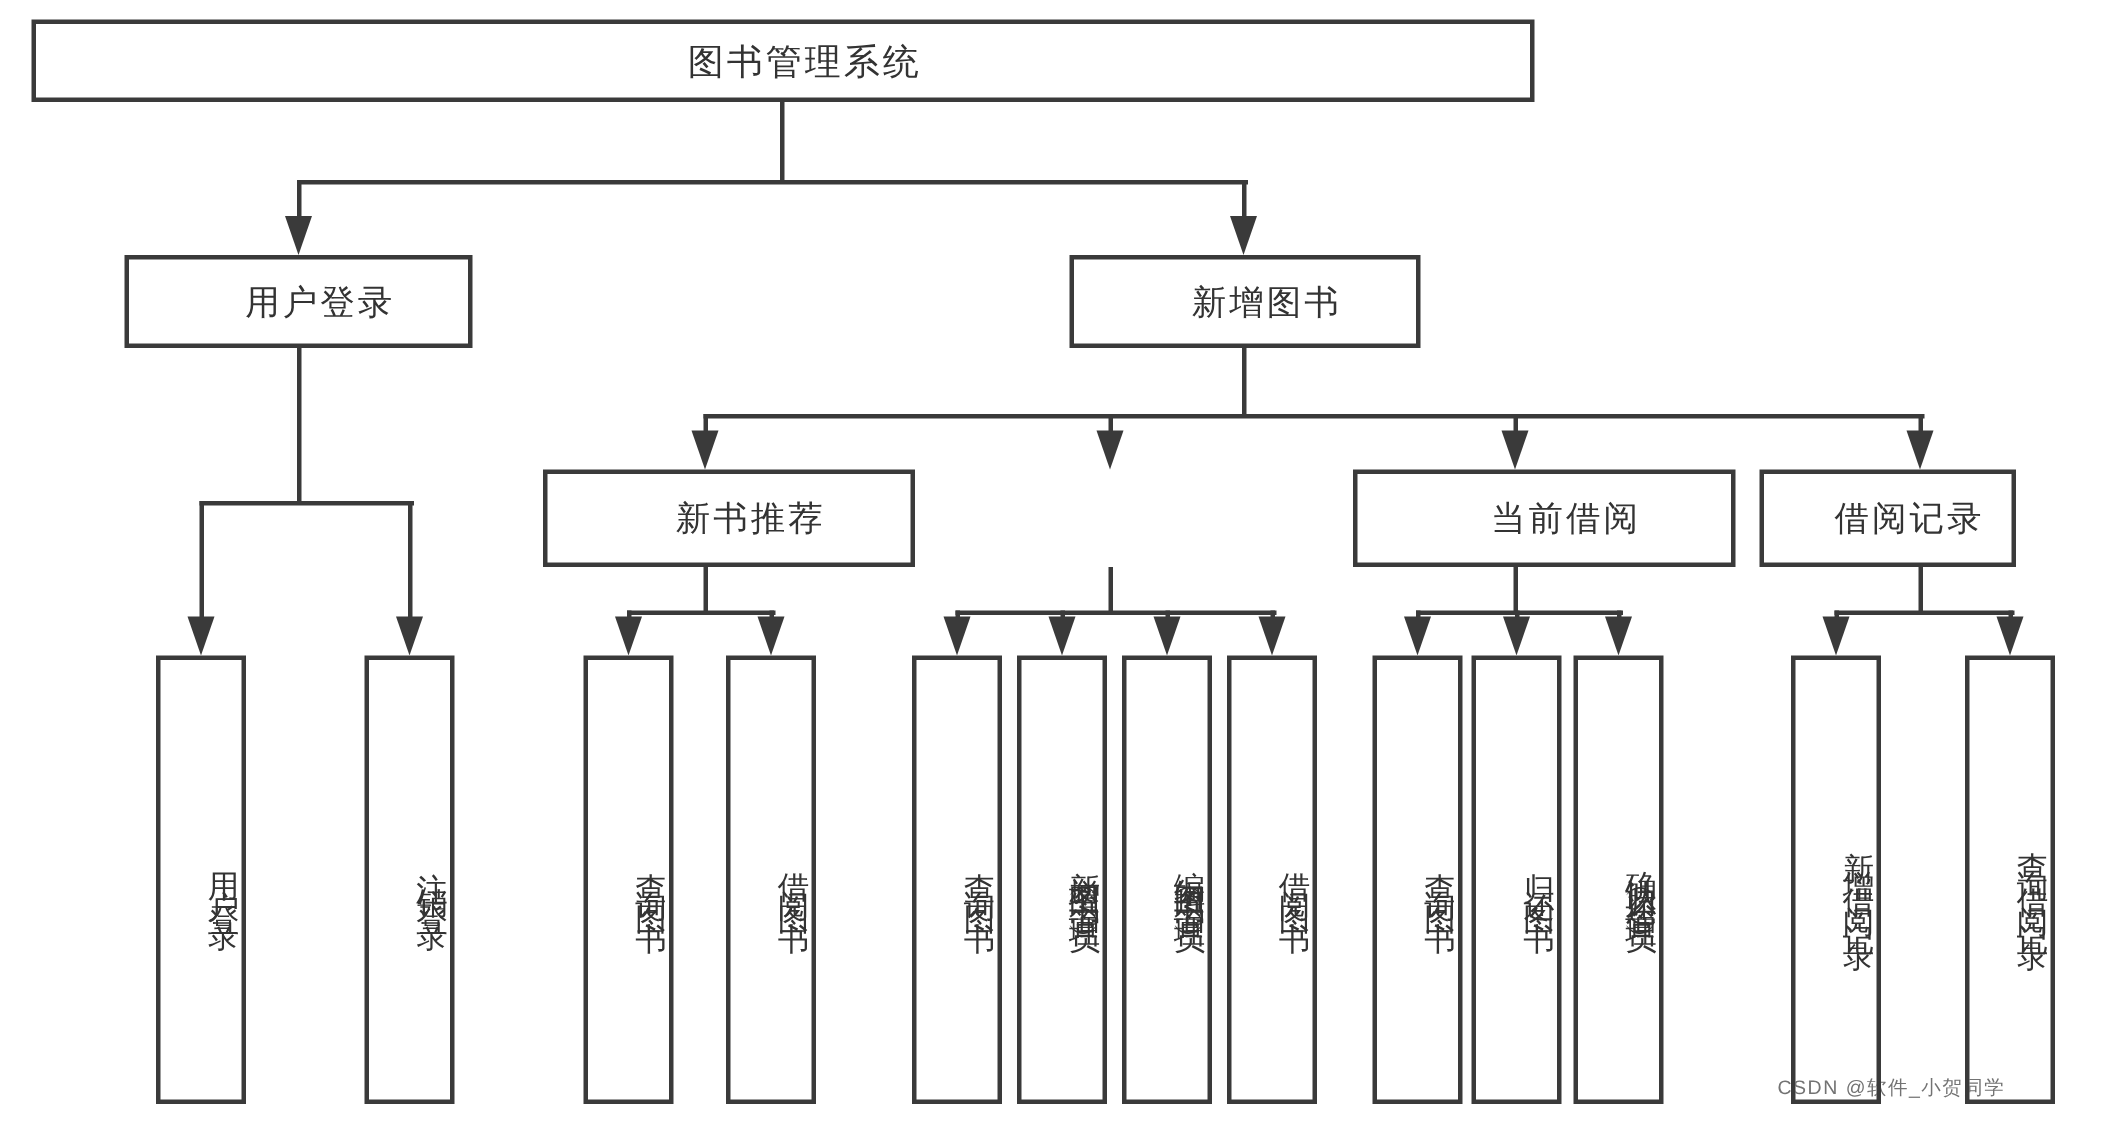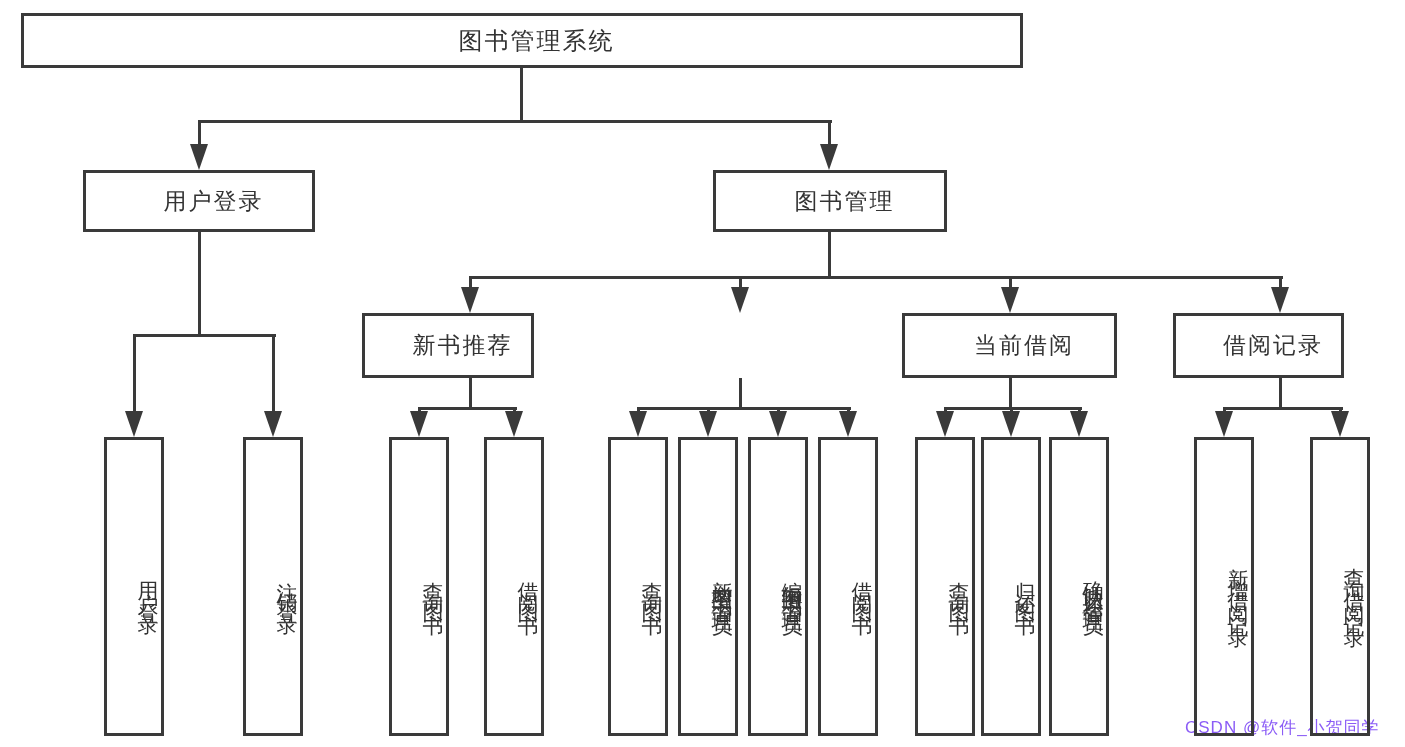--- a/index.html
+++ b/index.html
@@ -40,23 +40,23 @@
     position: absolute;
     width: 0; height: 0;
     border-left: 9px solid transparent;
     border-right: 9px solid transparent;
     border-top: 26px solid #3a3a3a;
   }
   .watermark {
     position: absolute;
     left: 1185px;
     top: 716px;
-    font-size: 17px;
+    font-size: 13px;
     letter-spacing: 1px;
-    color: #8b5cf6;
+    color: #737373;
     mix-blend-mode: darken;
     white-space: nowrap;
     z-index: 10;
   }
 </style>
 </head>
 <body>
 
 <div class="stage">
 
@@ -68,45 +68,45 @@
   <div class="hline" style="left:198px;top:120px;width:634px"></div>
   <div class="vline" style="left:198px;top:120px;height:28px"></div>
   <div class="arrow" style="left:190px;top:144px"></div>
   <div class="vline" style="left:828px;top:120px;height:28px"></div>
   <div class="arrow" style="left:820px;top:144px"></div>
 
   <div class="box" style="left:83px;top:170px;width:232px;height:62px">
     <span class="lbl">用户登录</span>
   </div>
   <div class="box" style="left:713px;top:170px;width:234px;height:62px">
-    <span class="lbl">图书管理</span>
+    <span class="lbl">新增图书</span>
   </div>
 
   <div class="vline" style="left:198px;top:232px;height:104px"></div>
   <div class="hline" style="left:133px;top:334px;width:143px"></div>
   <div class="vline" style="left:133px;top:334px;height:80px"></div>
   <div class="arrow" style="left:125px;top:411px"></div>
   <div class="vline" style="left:272px;top:334px;height:80px"></div>
   <div class="arrow" style="left:264px;top:411px"></div>
 
   <div class="vline" style="left:828px;top:232px;height:46px"></div>
   <div class="hline" style="left:469px;top:276px;width:814px"></div>
   <div class="vline" style="left:469px;top:276px;height:14px"></div>
   <div class="arrow" style="left:461px;top:287px"></div>
   <div class="vline" style="left:739px;top:276px;height:14px"></div>
   <div class="arrow" style="left:731px;top:287px"></div>
   <div class="vline" style="left:1009px;top:276px;height:14px"></div>
   <div class="arrow" style="left:1001px;top:287px"></div>
   <div class="vline" style="left:1279px;top:276px;height:14px"></div>
   <div class="arrow" style="left:1271px;top:287px"></div>
 
-  <div class="box" style="left:362px;top:313px;width:172px;height:65px">
+  <div class="box" style="left:362px;top:313px;width:248px;height:65px">
     <span class="lbl">新书推荐</span>
   </div>
-  <div class="box" style="left:902px;top:313px;width:215px;height:65px">
+  <div class="box" style="left:902px;top:313px;width:255px;height:65px">
     <span class="lbl">当前借阅</span>
   </div>
   <div class="box" style="left:1173px;top:313px;width:171px;height:65px">
     <span class="lbl">借阅记录</span>
   </div>
 
   <div class="vline" style="left:469px;top:378px;height:31px"></div>
   <div class="hline" style="left:418px;top:407px;width:99px"></div>
   <div class="vline" style="left:418px;top:407px;height:8px"></div>
   <div class="arrow" style="left:410px;top:411px"></div>

